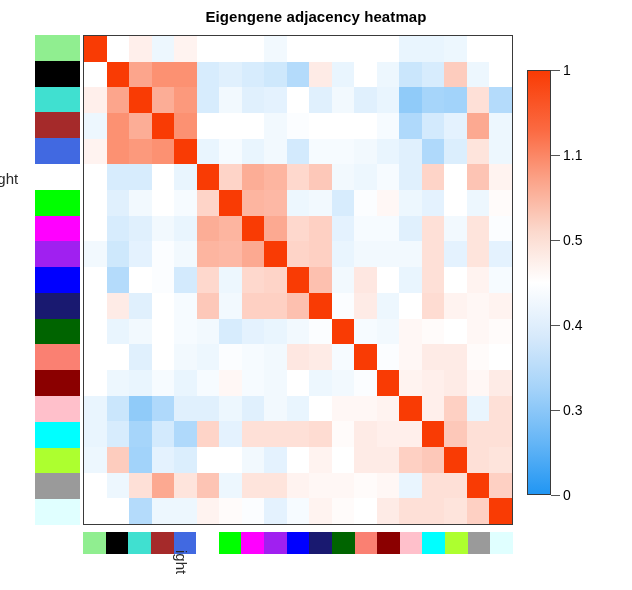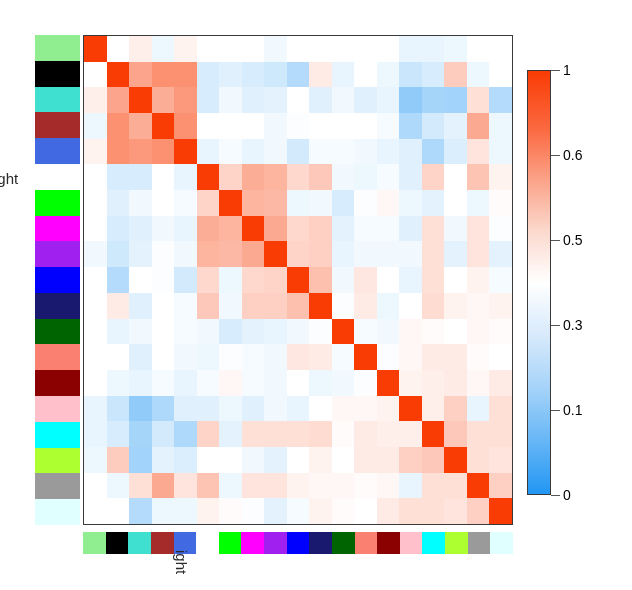--- a/index.html
+++ b/index.html
@@ -101,20 +101,21 @@
     white-space:nowrap;
     transform:rotate(90deg);
     transform-origin:left top;
   }
 </style>
 </head>
 <body>
 
 <div id="root">
 
+  <div class="title">Eigengene adjacency heatmap</div>
 
   <div id="left-strip">
       <div class="blk" style="top: 0px; height: 25.7895px; background: rgb(144, 238, 144);"></div>
       <div class="blk" style="top: 25.7895px; height: 25.7895px; background: rgb(0, 0, 0);"></div>
       <div class="blk" style="top: 51.5789px; height: 25.7895px; background: rgb(64, 224, 208);"></div>
       <div class="blk" style="top: 77.3684px; height: 25.7895px; background: rgb(165, 42, 42);"></div>
       <div class="blk" style="top: 103.158px; height: 25.7895px; background: rgb(65, 105, 225);"></div>
       <div class="blk" style="top: 128.947px; height: 25.7895px; background: rgb(255, 255, 255);"></div>
       <div class="blk" style="top: 154.737px; height: 25.7895px; background: rgb(0, 255, 0);"></div>
       <div class="blk" style="top: 180.526px; height: 25.7895px; background: rgb(255, 0, 255);"></div>
@@ -521,22 +522,22 @@
 
   <div id="legend"></div>
   <div id="legend-ticks"></div>
 
   <div id="ylab">ight</div>
   <div id="xlab">ight</div>
 
 <div class="tick" style="top: 70px;"></div>
     <div class="ticklbl" style="top: 63px;">1</div>
     <div class="tick" style="top: 155px;"></div>
-    <div class="ticklbl" style="top: 148px;">0.6</div>
+    <div class="ticklbl" style="top: 148px;">1.1</div>
     <div class="tick" style="top: 240px;"></div>
     <div class="ticklbl" style="top: 233px;">0.5</div>
     <div class="tick" style="top: 325px;"></div>
-    <div class="ticklbl" style="top: 318px;">0.3</div>
+    <div class="ticklbl" style="top: 318px;">0.4</div>
     <div class="tick" style="top: 410px;"></div>
-    <div class="ticklbl" style="top: 403px;">0.1</div>
+    <div class="ticklbl" style="top: 403px;">0.3</div>
     <div class="tick" style="top: 495px;"></div>
     <div class="ticklbl" style="top: 488px;">0</div>
   </div>
 
 </body></html>

